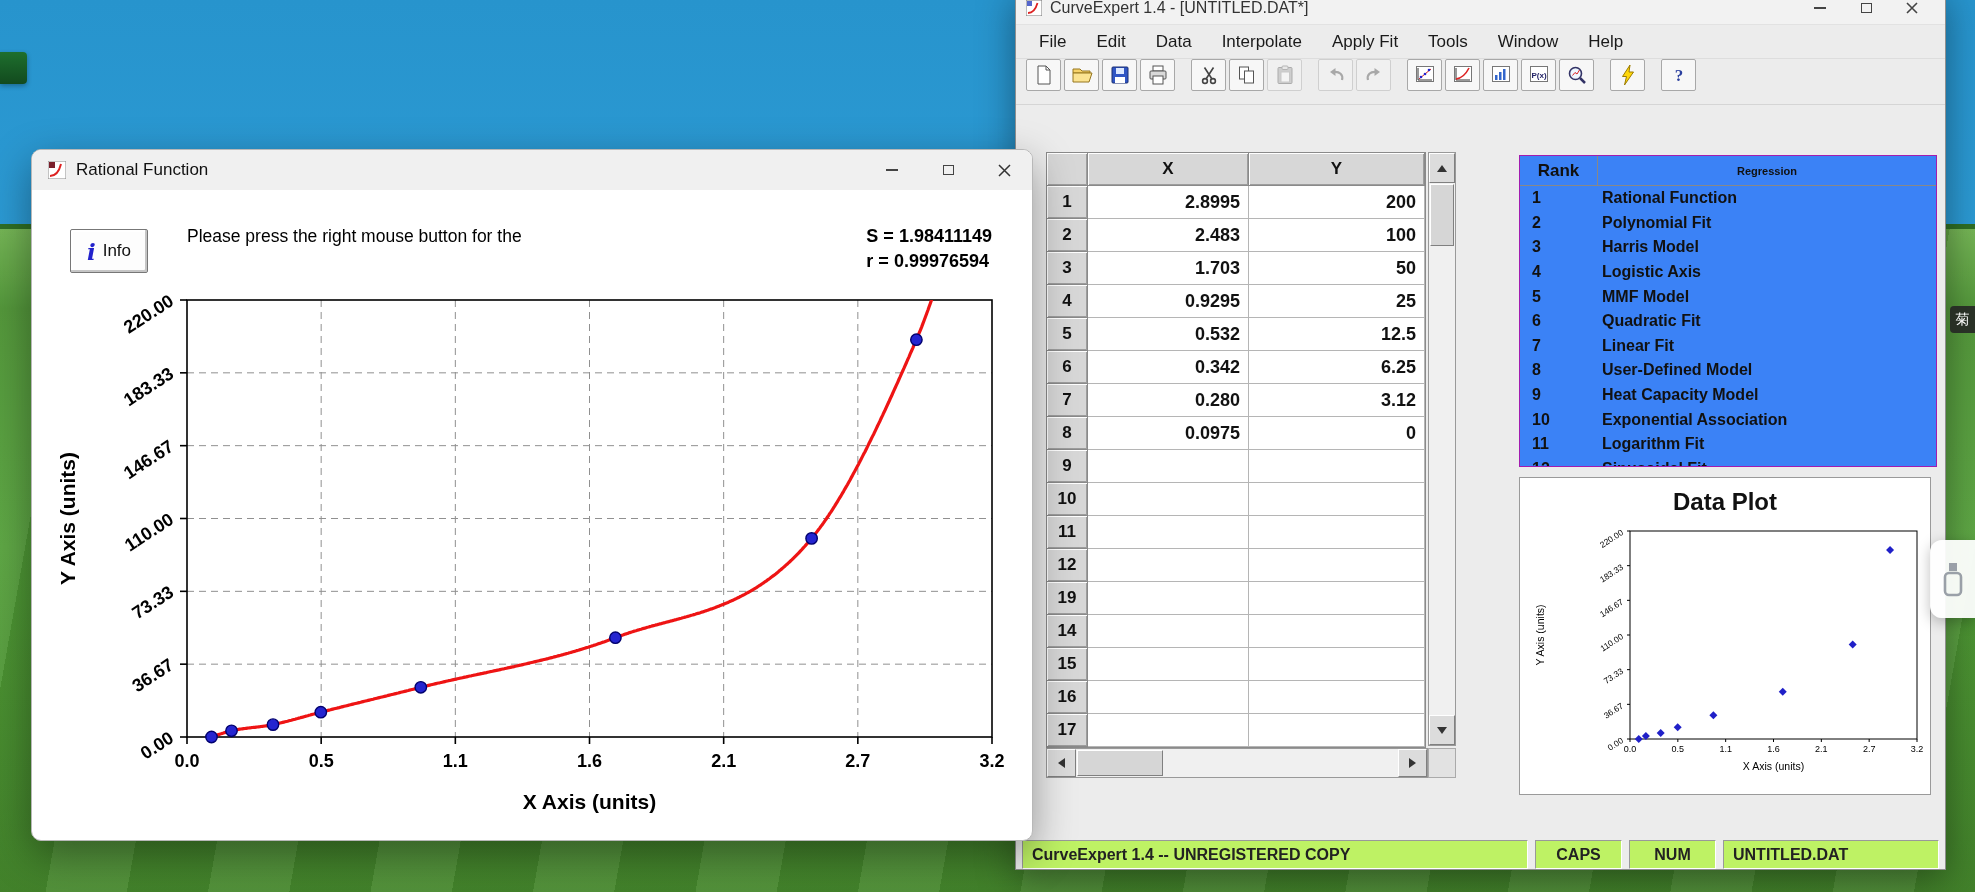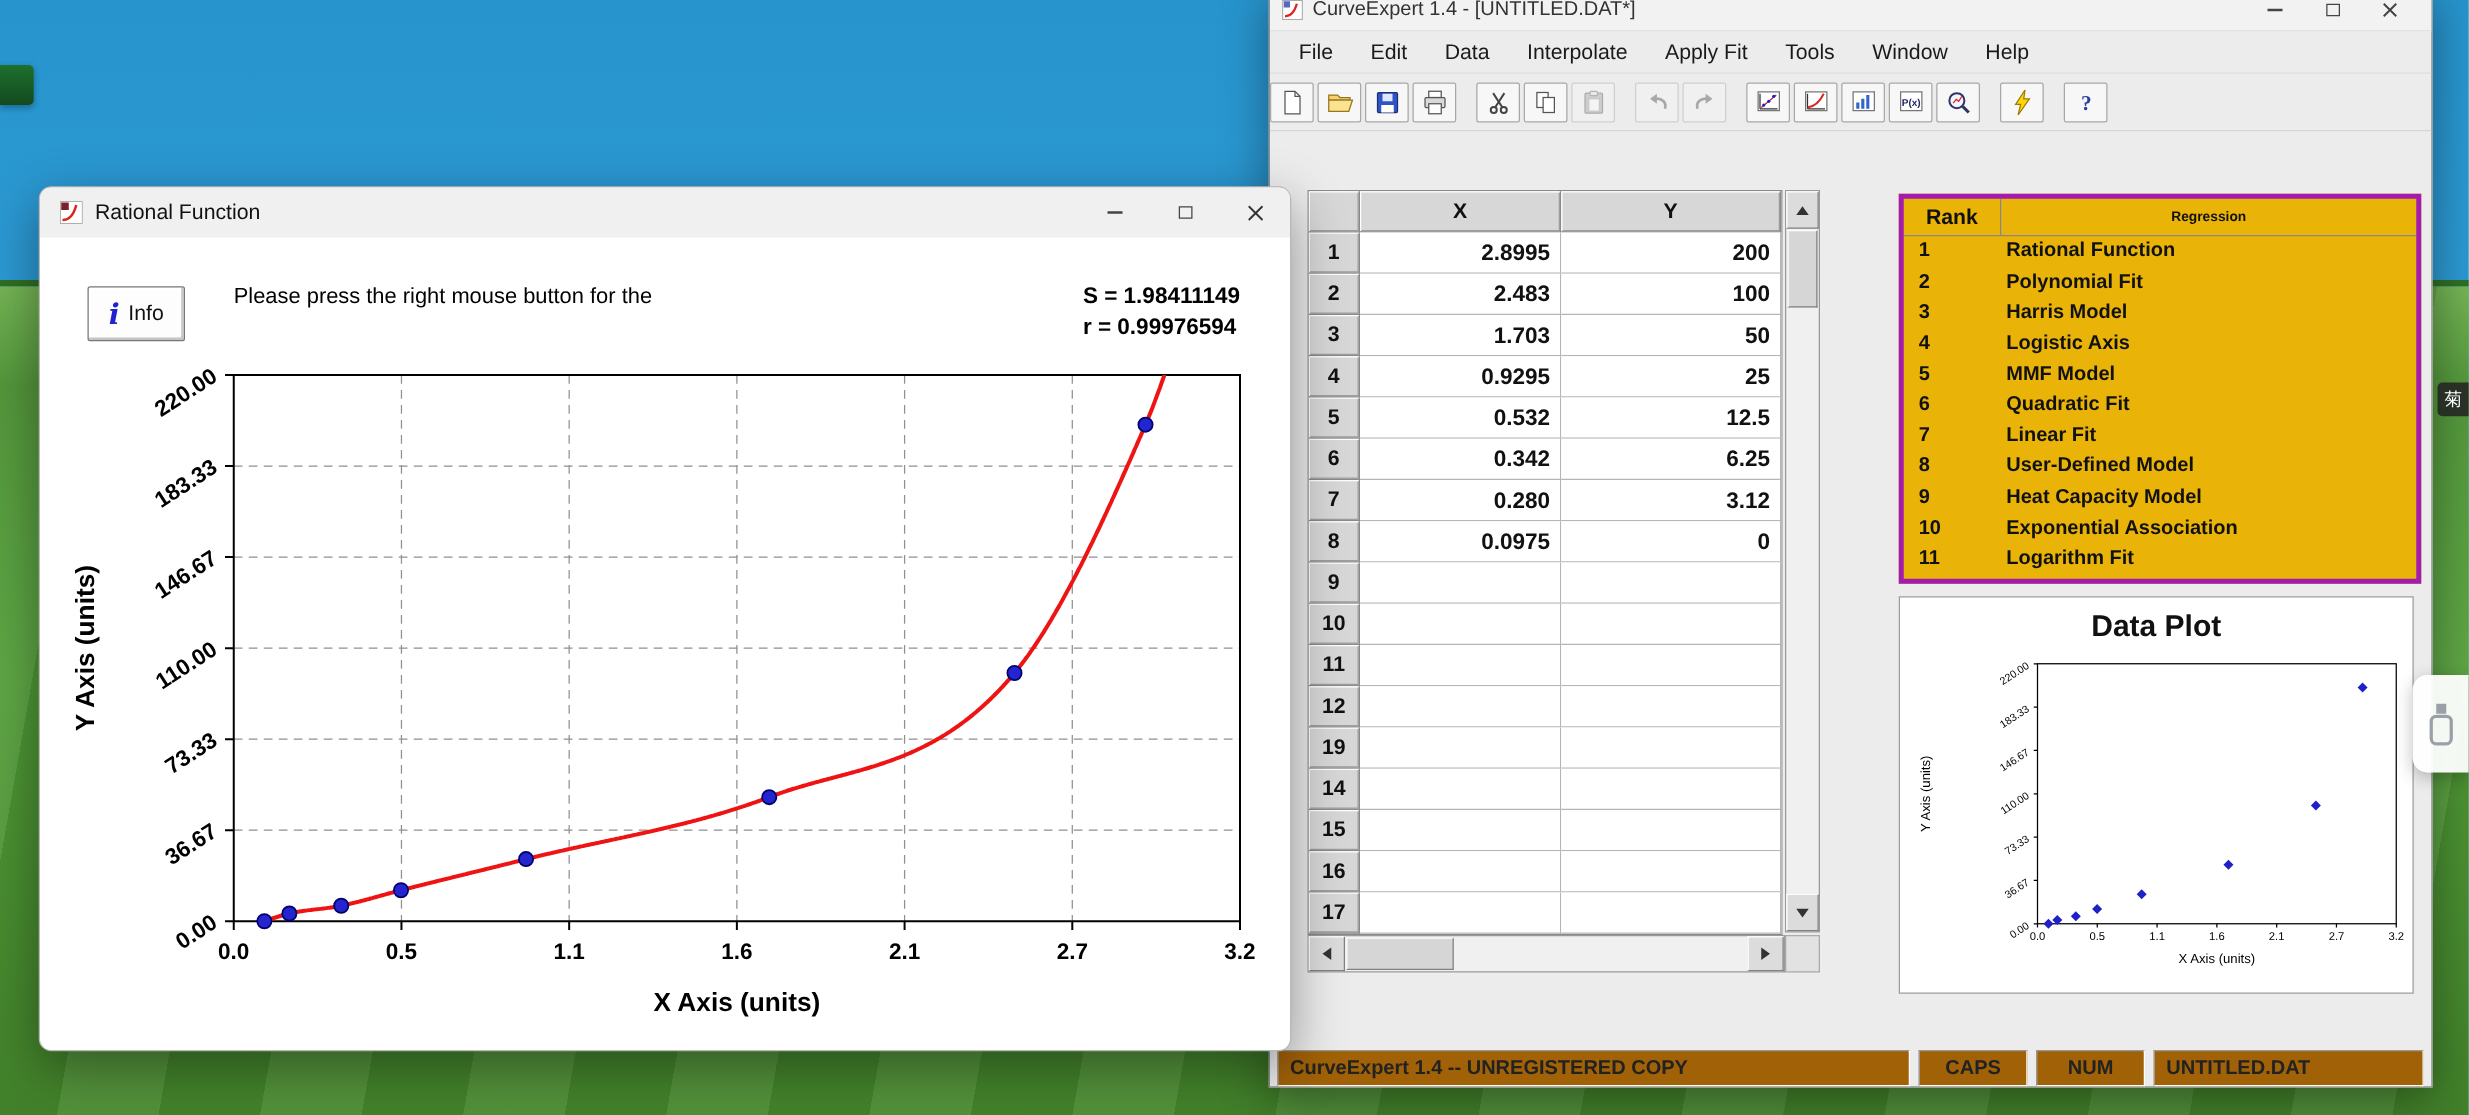--- a/index.html
+++ b/index.html
@@ -23,21 +23,21 @@
     border:1px solid #8f8f8f;box-shadow:0 10px 35px rgba(0,0,0,.4);z-index:5}
   .mw-titlebar{height:34px;display:flex;align-items:center;padding:0 10px;background:#f2f2f2;
     border-bottom:1px solid #e2e2e2;font-size:16px;color:#333}
   .mw-titlebar .ticon{margin-right:8px;display:flex}
   .wc-group{margin-left:auto;display:flex;height:100%}
   .wc{width:46px;height:100%;display:flex;align-items:center;justify-content:center}
   .glyph-min{width:12px;border-top:2px solid #444}
   .glyph-max{width:11px;height:10px;border:1.6px solid #444}
   .mw-menubar{height:34px;display:flex;align-items:center;padding-left:8px;border-bottom:1px solid #ddd}
   .menu-item{padding:0 15px;font-size:17px;color:#1a1a1a;cursor:default}
-  .mw-toolbar{height:46px;display:flex;align-items:center;border-bottom:1px solid #d5d5d5}
+  .mw-toolbar{height:46px;display:flex;padding-left:10px;border-bottom:1px solid #d5d5d5}
   .tb-btn{width:35px;height:32px;background:#f7f7f7;border:1px solid #a8a8a8;border-radius:2px;
     display:flex;align-items:center;justify-content:center;margin-right:3px;padding:0}
   .tb-btn.disabled{opacity:.42;filter:grayscale(1)}
   .tb-sep{width:13px}
 
   
   .dt{position:absolute;left:30px;top:161px;display:grid;grid-template-columns:41px 161px 176px;
     grid-auto-rows:33px;background:#fff;border:1px solid #8a8a8a}
   .hc{background:#d7d7d7;border-right:1px solid #8a8a8a;border-bottom:1px solid #8a8a8a;
     box-shadow:inset 1px 1px 0 #fff, inset -1px -1px 0 #9d9d9d;font-weight:bold;font-size:17px;
@@ -57,36 +57,36 @@
   .hsb .track{flex:1;position:relative}
   .thumb-h{position:absolute;left:1px;top:1px;bottom:1px;width:86px;background:#d6d6d6;
     border:1px solid;border-color:#fff #808080 #808080 #fff}
   .sb-corner{position:absolute;left:412px;top:757px;width:28px;height:30px;background:#e2e2e2;border:1px solid #aaa}
   .tri-up{width:0;height:0;border-left:5px solid transparent;border-right:5px solid transparent;border-bottom:7px solid #333}
   .tri-down{width:0;height:0;border-left:5px solid transparent;border-right:5px solid transparent;border-top:7px solid #333}
   .tri-left{width:0;height:0;border-top:5px solid transparent;border-bottom:5px solid transparent;border-right:7px solid #333}
   .tri-right{width:0;height:0;border-top:5px solid transparent;border-bottom:5px solid transparent;border-left:7px solid #333}
 
   
-  .reg{position:absolute;left:503px;top:164px;width:418px;height:312px;background:#eab308;border:4px solid #a21caf;overflow:hidden}
+  .reg{position:absolute;left:503px;top:164px;width:418px;height:312px;background:#3b82f6;border:1px solid #a21caf;overflow:hidden}
   .reg-head{height:30px;border-bottom:1px solid #888;display:flex}
   .reg-head .rank{width:78px;text-align:center;font-weight:bold;font-size:17px;line-height:30px;border-right:1px solid #888;color:#111}
   .reg-head .name{flex:1;text-align:center;font-weight:bold;font-size:11px;line-height:30px;color:#111}
   .reg-row{display:flex;height:24.6px;align-items:center;font-weight:bold;font-size:16px;color:#111}
   .reg-row .rk{width:82px;padding-left:12px}
   .reg-row .nm{flex:1}
 
   
   .dpp{position:absolute;left:503px;top:486px;width:412px;height:318px;background:#fff;border:1px solid #9a9a9a}
   .dpp-title{text-align:center;font-weight:bold;font-size:24px;margin-top:10px;color:#111}
   #miniChart{position:absolute;left:10px;top:34px}
 
   
   .statusbar{position:absolute;left:6px;right:6px;top:849px;height:29px;display:flex;gap:7px}
-  .sp{border:1px solid;border-color:#999 #fff #fff #999;background:#a16207;display:flex;align-items:center;
+  .sp{border:1px solid;border-color:#999 #fff #fff #999;background:#bef264;display:flex;align-items:center;
     padding:0 9px;font-weight:bold;font-size:16px;color:#222;white-space:nowrap;overflow:hidden}
   .sp.msg{width:506px}
   .sp.caps,.sp.num{width:87px;justify-content:center}
   .sp.file{flex:1}
 
   
   .fit-window{position:absolute;left:31px;top:149px;width:1002px;height:692px;background:#fff;border:1px solid #b8b8b8;
     border-radius:10px;box-shadow:0 14px 42px rgba(0,0,0,.38);z-index:10;overflow:hidden}
   .fw-titlebar{height:40px;background:#f0f0f0;display:flex;align-items:center;padding-left:16px;font-size:17px;color:#111}
   .fw-titlebar .ticon{margin-right:10px;display:flex}

